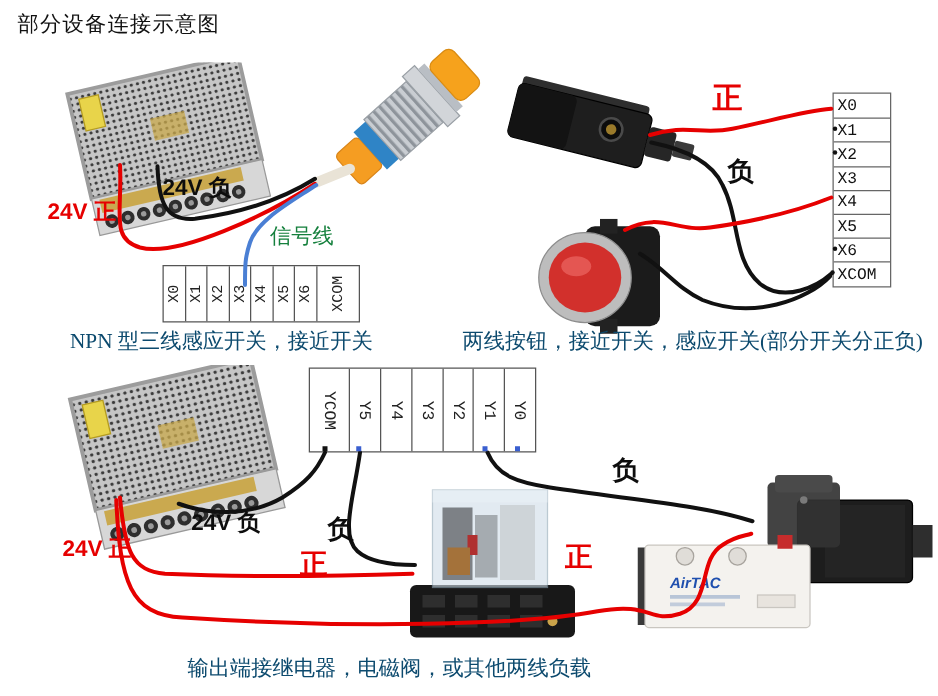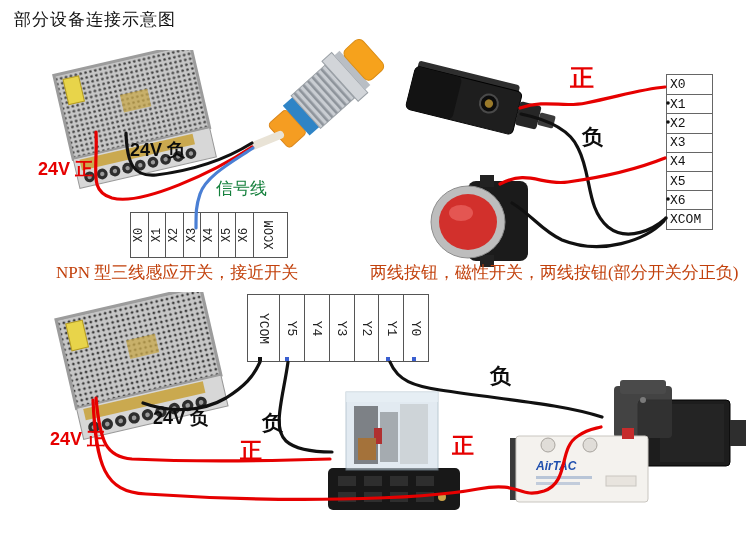--- a/index.html
+++ b/index.html
@@ -1,21 +1,21 @@
 <!DOCTYPE html>
 <html><head>
 <meta charset="utf-8">
 <style>
   html,body{margin:0;padding:0;background:#fff;}
   #canvas{position:relative;width:750px;height:557px;background:#ffffff;overflow:hidden;
           font-family:"Liberation Serif","DejaVu Serif",serif;}
   .abs{position:absolute;}
   
   .title{left:14px;top:8px;font-size:17px;color:#111;letter-spacing:1px;}
-  .caption{font-size:17px;color:#c2410c;white-space:nowrap;}
+  .caption{font-size:17px;color:#0c4a6e;white-space:nowrap;}
   .lbl{font-weight:bold;white-space:nowrap;}
   .lbl-sans{font-family:"Liberation Sans","DejaVu Sans",sans-serif;font-size:18px;}
   .lbl-serif{font-size:21px;}
   .red{color:#e60000;}
   .blk{color:#0d0d0d;}
   .gray{color:#15803d;font-weight:normal;font-size:17px;}
   
   .strip{display:flex;background:#fff;border:1px solid #555;box-sizing:border-box;}
   .strip .cell{flex:1 1 0;border-right:1px solid #555;display:flex;align-items:center;justify-content:center;overflow:visible;}
   .strip .cell:last-child{border-right:none;}
@@ -315,15 +315,16 @@
   <div class="abs toptext lbl lbl-serif blk" style="left:582px;top:123px">负</div>
 
   <div class="abs toptext lbl lbl-sans red" style="left:50px;top:427px">24V 正</div>
   <div class="abs toptext lbl lbl-sans blk" style="left:153px;top:406px">24V 负</div>
   <div class="abs toptext lbl lbl-serif blk" style="left:262px;top:409px">负</div>
   <div class="abs toptext lbl lbl-serif red" style="left:240px;top:436px;font-size:22px">正</div>
   <div class="abs toptext lbl lbl-serif blk" style="left:490px;top:362px">负</div>
   <div class="abs toptext lbl lbl-serif red" style="left:452px;top:431px;font-size:22px">正</div>
 
   <div class="abs toptext caption" style="left:56px;top:261px">NPN 型三线感应开关，接近开关</div>
-  <div class="abs toptext caption" style="left:370px;top:261px">两线按钮，磁性开关，两线按钮(部分开关分正负)</div>
+  <div class="abs toptext caption" style="left:370px;top:261px">两线按钮，接近开关，感应开关(部分开关分正负)</div>
+  <div class="abs toptext caption" style="left:150px;top:523px">输出端接继电器，电磁阀，或其他两线负载</div>
 
 </div>
 
 </body></html>

